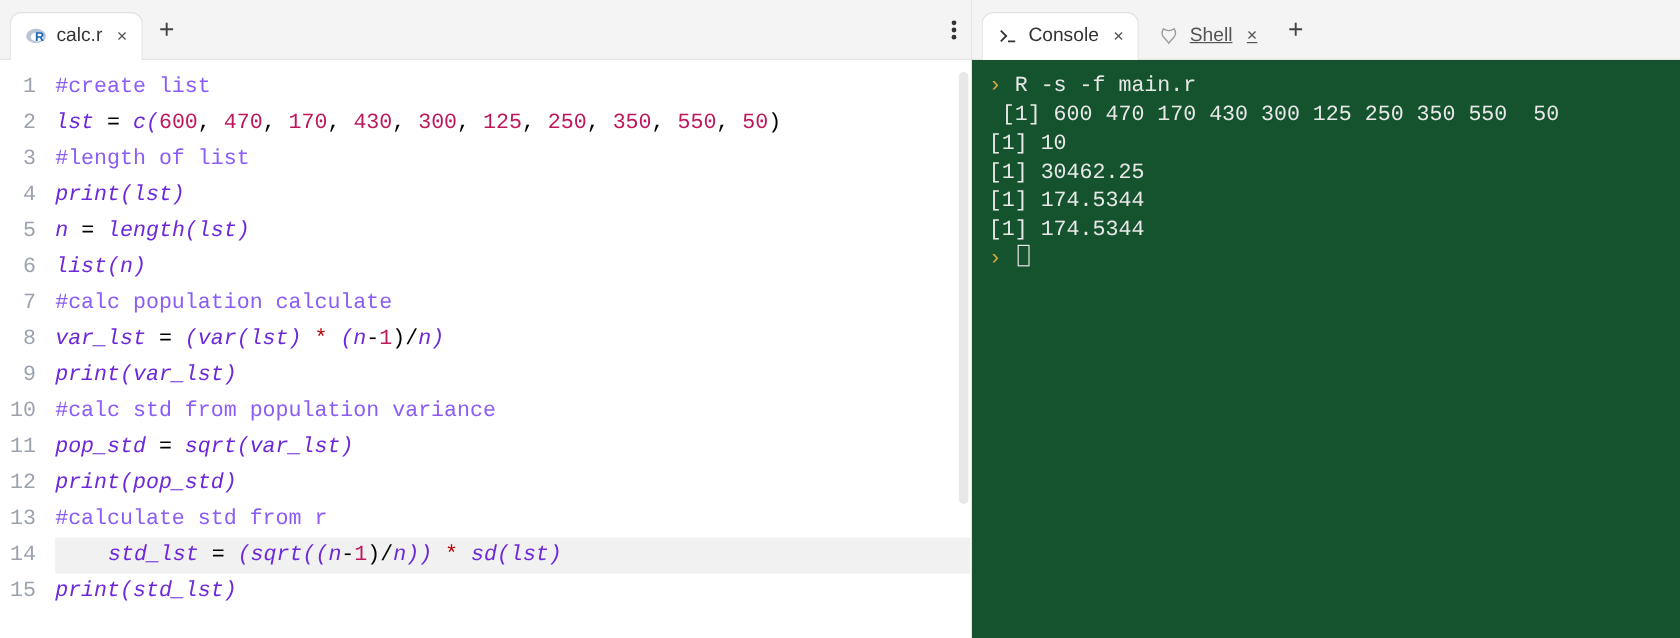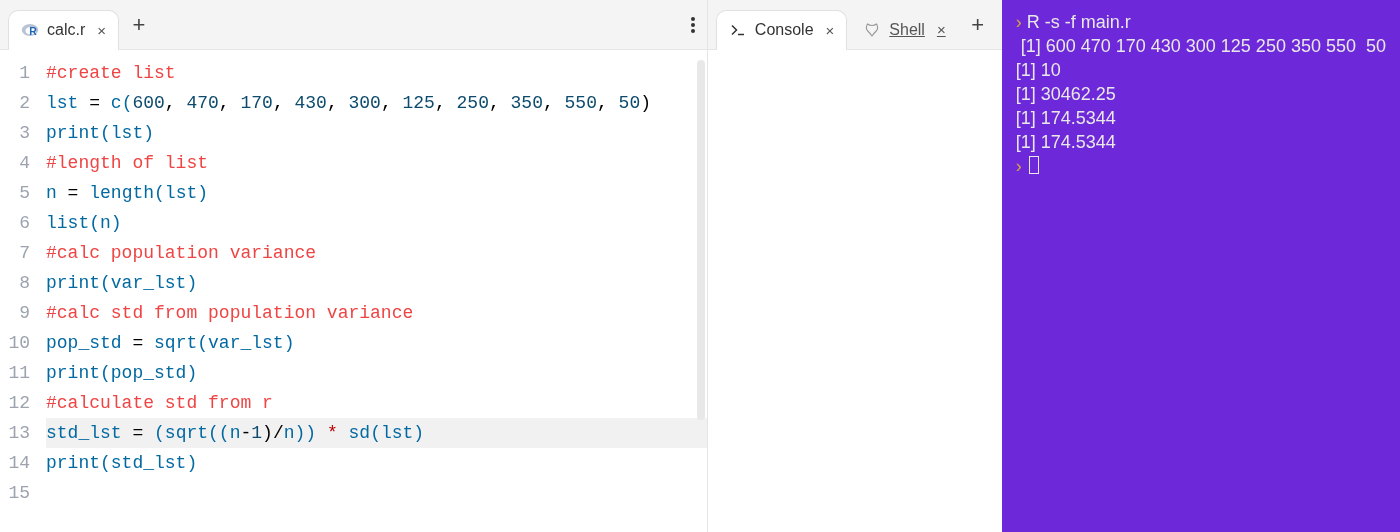--- a/index.html
+++ b/index.html
@@ -16,21 +16,21 @@
     height: 100%;
     display: flex;
     flex-direction: column;
     border-right: 1px solid #e5e5e5;
     background: #fff;
   }
   .terminal-pane {
     flex: 1;
     height: 100%;
     display: flex;
-    flex-direction: row;
+    flex-direction: column;
     background: #fff;
   }
   .tab-bar {
     height: 50px;
     display: flex;
     align-items: center;
     background: #f4f4f5;
     border-bottom: 1px solid #e5e5e5;
     padding: 0 8px;
     gap: 4px;
@@ -113,31 +113,31 @@
     padding-right: 10px;
     user-select: none;
   }
   .gutter div { height: 30px; }
   .code {
     flex: 1;
     padding-left: 6px;
     color: #111;
   }
   .code-line { height: 30px; white-space: pre; }
-  .code-line.current { background: #f1f1f2; }
-  .c-comment { color: #ef4444; }
+  .code-line.current { background: #f1f1f2; padding-left: 44px; }
+  .c-comment { color: #8b5cf6; }
   .c-op { color: #000; }
-  .c-num { color: #0c4a6e; }
-  .c-id { color: #0369a1; }
+  .c-num { color: #be185d; }
+  .c-id { color: #6d28d9; font-style: italic; }
   .c-star { color: #b00; }
   .terminal-body {
     flex: 1;
-    background: #6d28d9;
+    background: #14532d;
     color: #e8e8e8;
-    font-family: Liberation Sans, sans-serif;
+    font-family: Liberation Mono, monospace;
     font-size: 18px;
     line-height: 24px;
     padding: 10px 14px;
     white-space: pre;
     overflow: hidden;
   }
   .term-prompt { color: #d9a441; }
   .term-cursor {
     display: inline-block;
     width: 10px;
@@ -200,25 +200,26 @@
         <div>10</div>
         <div>11</div>
         <div>12</div>
         <div>13</div>
         <div>14</div>
         <div>15</div>
       </div>
     <div class="code" id="code">
         <div class="code-line"><span class="c-comment">#create list</span></div>
         <div class="code-line"><span class="c-id">lst </span><span class="c-op">=</span><span class="c-id"> c(</span><span class="c-num">600</span><span class="c-op">, </span><span class="c-num">470</span><span class="c-op">, </span><span class="c-num">170</span><span class="c-op">, </span><span class="c-num">430</span><span class="c-op">, </span><span class="c-num">300</span><span class="c-op">, </span><span class="c-num">125</span><span class="c-op">, </span><span class="c-num">250</span><span class="c-op">, </span><span class="c-num">350</span><span class="c-op">, </span><span class="c-num">550</span><span class="c-op">, </span><span class="c-num">50</span><span class="c-op">)</span></div>
+        <div class="code-line"><span class="c-comment">#length of list</span></div>
         <div class="code-line"><span class="c-id">print(lst)</span></div>
-        <div class="code-line"><span class="c-comment">#length of list</span></div>
         <div class="code-line"><span class="c-id">n </span><span class="c-op">=</span><span class="c-id"> length(lst)</span></div>
         <div class="code-line"><span class="c-id">list(n)</span></div>
-        <div class="code-line"><span class="c-comment">#calc population variance</span></div>
+        <div class="code-line"><span class="c-comment">#calc population calculate</span></div>
+        <div class="code-line"><span class="c-id">var_lst </span><span class="c-op">=</span><span class="c-id"> (var(lst) </span><span class="c-star">*</span><span class="c-id"> (n</span><span class="c-op">-</span><span class="c-num">1</span><span class="c-op">)</span><span class="c-op">/</span><span class="c-id">n)</span></div>
         <div class="code-line"><span class="c-id">print(var_lst)</span></div>
         <div class="code-line"><span class="c-comment">#calc std from population variance</span></div>
         <div class="code-line"><span class="c-id">pop_std </span><span class="c-op">=</span><span class="c-id"> sqrt(var_lst)</span></div>
         <div class="code-line"><span class="c-id">print(pop_std)</span></div>
         <div class="code-line"><span class="c-comment">#calculate std from r</span></div>
         <div class="code-line current"><span class="c-id">std_lst </span><span class="c-op">=</span><span class="c-id"> (sqrt((n</span><span class="c-op">-</span><span class="c-num">1</span><span class="c-op">)</span><span class="c-op">/</span><span class="c-id">n)) </span><span class="c-star">*</span><span class="c-id"> sd(lst)</span></div>
         <div class="code-line"><span class="c-id">print(std_lst)</span></div>
       </div>
   </div>
   <div class="scrollbar-stub"></div>

